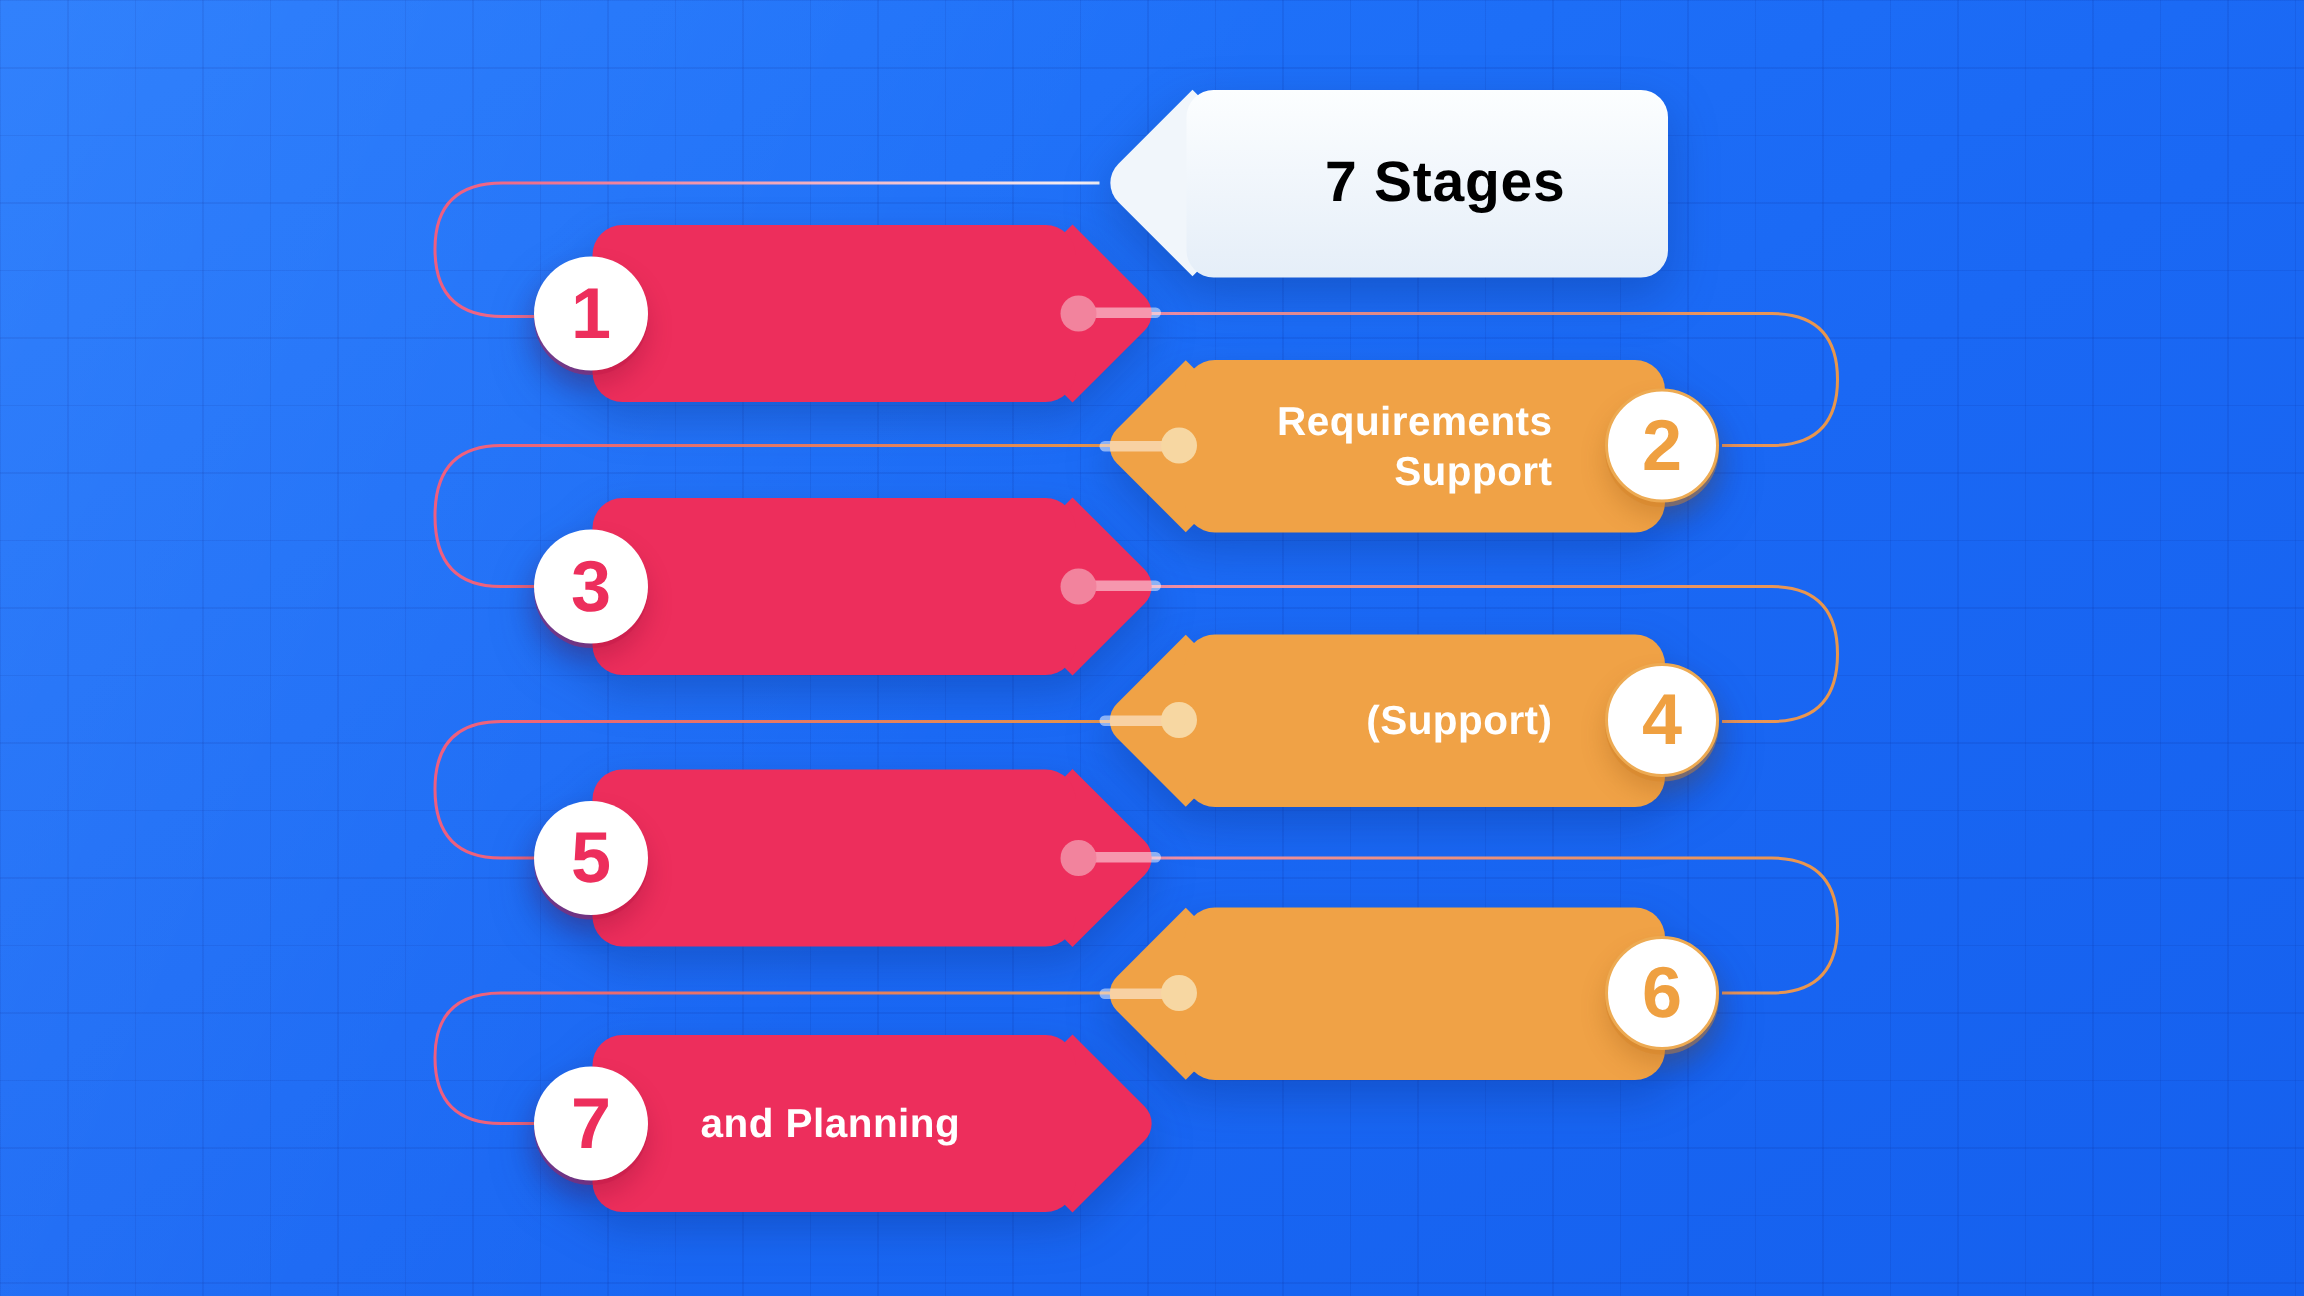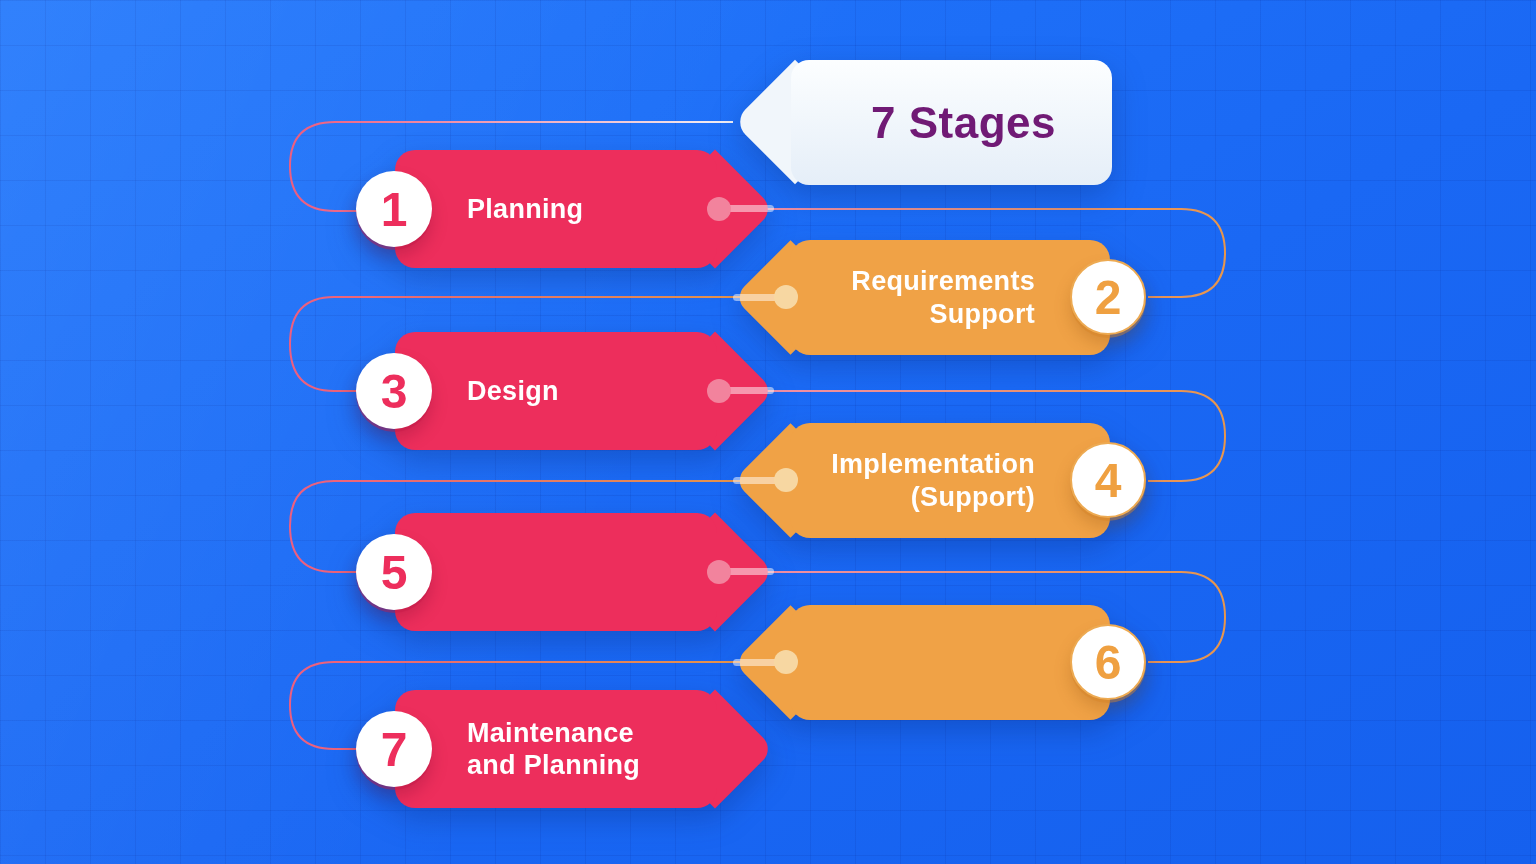--- a/index.html
+++ b/index.html
@@ -57,21 +57,21 @@
   
   .banner { position:absolute; left:733px; top:60px; width:379px; height:125px; z-index:2;
             filter: drop-shadow(0 12px 16px rgba(8,35,110,0.30)); }
   .banner-body { position:absolute; left:58px; right:0; top:0; bottom:0; border-radius:18px;
                  background:linear-gradient(180deg,#FCFEFF 0%, #E5EEF8 100%); }
   .banner-tip  { position:absolute; width:88px; height:88px; left:18px; top:18px;
                  background:#F1F6FB; transform:rotate(45deg);
                  border-bottom-left-radius:18px; }
   .banner-title { position:absolute; left:90px; right:8px; top:0; bottom:0;
                   display:flex; align-items:center; justify-content:center;
-                  color:#701a75; font-weight:700; font-size:44px; letter-spacing:0.5px; }
+                  color:#000000; font-weight:700; font-size:38px; letter-spacing:0.5px; }
 
   
   .pos-1 { left:356px; top:150px; width:420px; height:118px; }
   .pos-3 { left:356px; top:332px; width:420px; height:118px; }
   .pos-5 { left:356px; top:513px; width:420px; height:118px; }
   .pos-7 { left:356px; top:690px; width:420px; height:118px; }
   .pos-2 { left:733px; top:240px; width:415px; height:115px; }
   .pos-4 { left:733px; top:423px; width:415px; height:115px; }
   .pos-6 { left:733px; top:605px; width:415px; height:115px; }
 </style>
@@ -111,23 +111,20 @@
   </div>
 
   <div class="stage pink pos-1">
     <div class="shape-tip"></div>
     <div class="shape-body"></div>
     <div class="tip-seg"></div>
     <div class="tip-dot"></div>
     <div class="num-circle">
       <span>1</span>
     </div>
-    <div class="stage-label">
-      <span>Planning</span>
-    </div>
   </div>
 
   <div class="stage orange pos-2">
     <div class="shape-tip"></div>
     <div class="shape-body"></div>
     <div class="tip-seg"></div>
     <div class="tip-dot"></div>
     <div class="num-circle">
       <span>2</span>
     </div>
@@ -138,35 +135,31 @@
   </div>
 
   <div class="stage pink pos-3">
     <div class="shape-tip"></div>
     <div class="shape-body"></div>
     <div class="tip-seg"></div>
     <div class="tip-dot"></div>
     <div class="num-circle">
       <span>3</span>
     </div>
-    <div class="stage-label">
-      <span>Design</span>
-    </div>
   </div>
 
   <div class="stage orange pos-4">
     <div class="shape-tip"></div>
     <div class="shape-body"></div>
     <div class="tip-seg"></div>
     <div class="tip-dot"></div>
     <div class="num-circle">
       <span>4</span>
     </div>
     <div class="stage-label">
-      <span>Implementation</span>
       <span>(Support)</span>
     </div>
   </div>
 
   <div class="stage pink pos-5">
     <div class="shape-tip"></div>
     <div class="shape-body"></div>
     <div class="tip-seg"></div>
     <div class="tip-dot"></div>
     <div class="num-circle">
@@ -184,18 +177,17 @@
     </div>
   </div>
 
   <div class="stage pink pos-7">
     <div class="shape-tip"></div>
     <div class="shape-body"></div>
     <div class="num-circle">
       <span>7</span>
     </div>
     <div class="stage-label">
-      <span>Maintenance</span>
       <span>and Planning</span>
     </div>
   </div>
 
 </div>
 
 </body></html>

